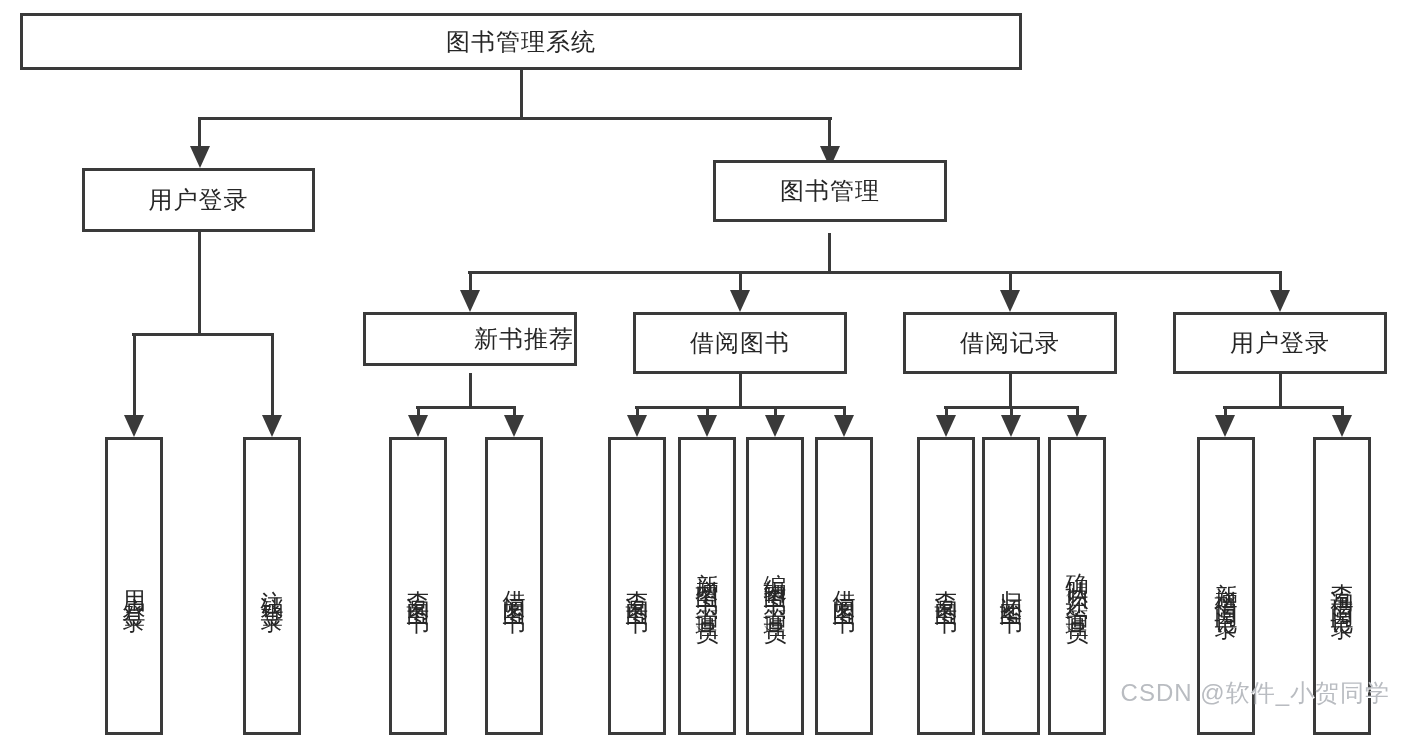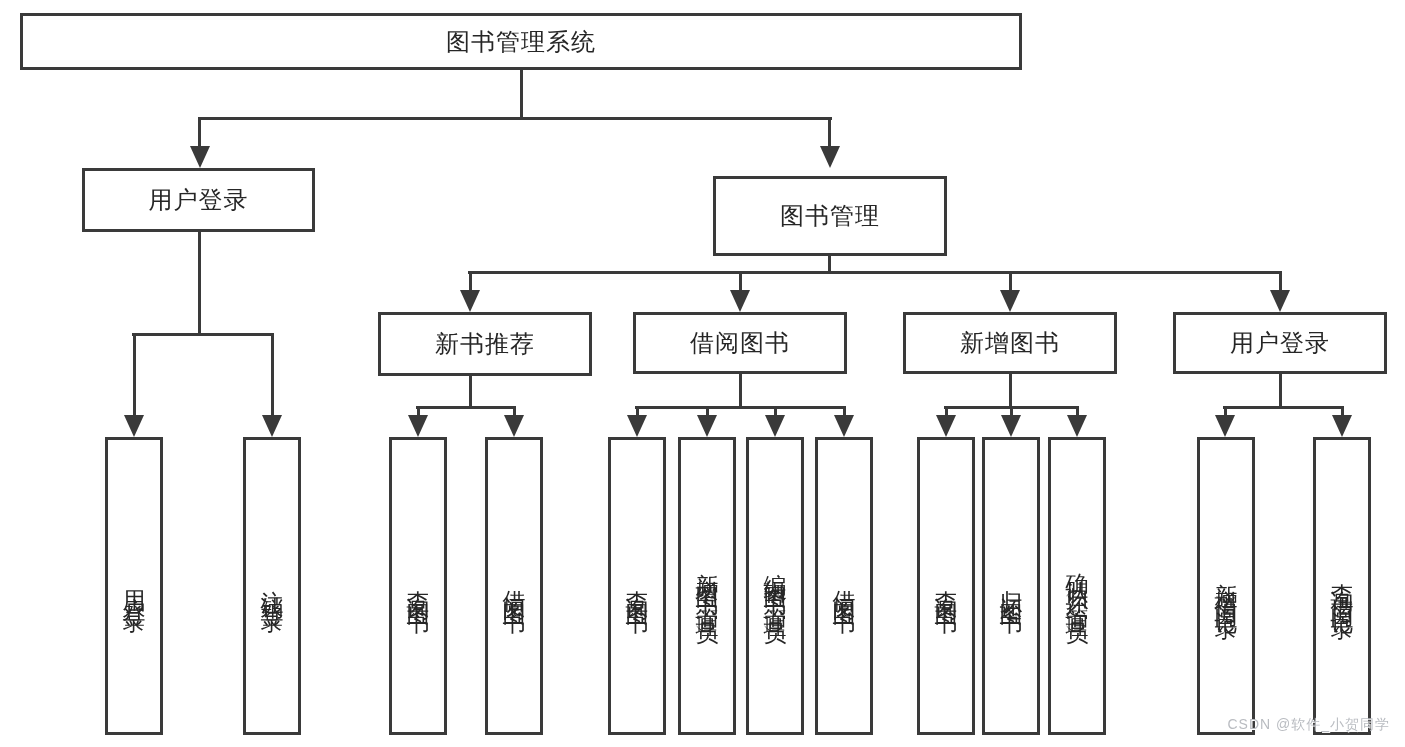--- a/index.html
+++ b/index.html
@@ -22,31 +22,31 @@
     font-size:23px;letter-spacing:7px;line-height:1;
   }
   .ln{position:absolute;background:var(--line,#3a3a3a);}
   .arrow{
     position:absolute;width:0;height:0;
     border-left:10px solid transparent;
     border-right:10px solid transparent;
     border-top:22px solid var(--line,#3a3a3a);
   }
   .watermark{
-    position:absolute;right:15px;top:716px;
-    font-size:14px;letter-spacing:1px;white-space:nowrap;
+    position:absolute;right:15px;top:677px;
+    font-size:24px;letter-spacing:1px;white-space:nowrap;
     color:var(--watermark,#b9bcc1);
     text-shadow:1px 1px 0 #ffffff;
     margin-left:23px;
   }
   
   #n-root{left:20px;top:13px;width:1002px;height:57px;}
   #n-l2a{left:82px;top:168px;width:233px;height:64px;}
-  #n-l2b{left:713px;top:176px;width:234px;height:80px;justify-content:center;}
-  #n-l3a{left:378px;top:312px;width:214px;height:64px;}
+  #n-l2b{left:713px;top:160px;width:234px;height:62px;justify-content:center;}
+  #n-l3a{left:363px;top:312px;width:214px;height:54px;justify-content:flex-end;}
   #n-l3b{left:633px;top:312px;width:214px;height:62px;}
   #n-l3c{left:903px;top:312px;width:214px;height:62px;}
   #n-l3d{left:1173px;top:312px;width:214px;height:62px;}
   .vbox{top:437px;width:58px;height:298px;}
   #n-f0{left:105px;}  #n-f1{left:243px;}
   #n-f2{left:389px;}  #n-f3{left:485px;}
   #n-f4{left:608px;}  #n-f5{left:678px;}  #n-f6{left:746px;}  #n-f7{left:815px;}
   #n-f8{left:917px;}  #n-f9{left:982px;}  #n-f10{left:1048px;}
   #n-f11{left:1197px;} #n-f12{left:1313px;}
 </style>
@@ -123,21 +123,21 @@
     <span class="lbl">图书管理</span>
   </div>
 
   <div id="n-l3a" class="box hbox">
     <span class="lbl">新书推荐</span>
   </div>
   <div id="n-l3b" class="box hbox">
     <span class="lbl">借阅图书</span>
   </div>
   <div id="n-l3c" class="box hbox">
-    <span class="lbl">新增图书</span>
+    <span class="lbl">借阅记录</span>
   </div>
   <div id="n-l3d" class="box hbox">
     <span class="lbl">用户登录</span>
   </div>
 
   <div id="n-f0" class="box vbox">
     <span class="lbl">用户登录</span>
   </div>
   <div id="n-f1" class="box vbox">
     <span class="lbl">注销登录</span>

